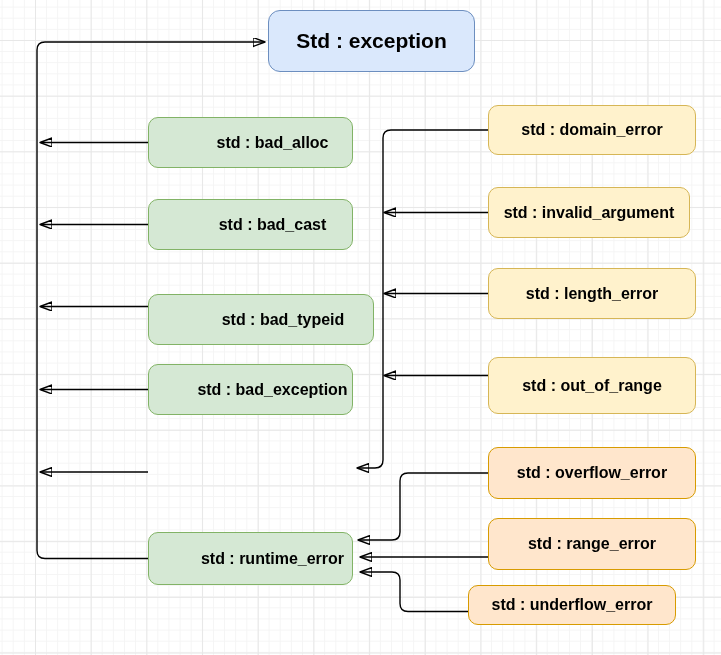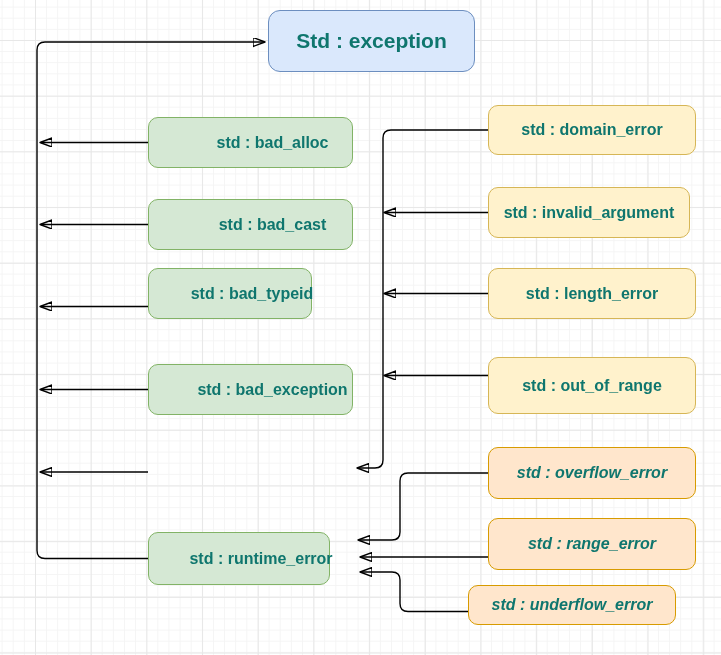--- a/index.html
+++ b/index.html
@@ -19,30 +19,30 @@
   }
   .edges{position:absolute;left:0;top:0;width:721px;height:655px;pointer-events:none;}
   .edges path{stroke:#000;stroke-width:1.4;fill:none;stroke-linejoin:round;}
   .node{
     position:absolute;
     display:flex;align-items:center;justify-content:center;
     box-sizing:border-box;
     text-align:center;
     border-radius:10px;
     font-size:16px;
-    color:#0f766e;
+    color:#000000;
     white-space:nowrap;
     z-index:2;
   }
   .node .lb{font-weight:700;}
   .node .lr{font-weight:400;}
   .node--blue{background:#dae8fc;border:1.5px solid #6c8ebf;border-radius:12px;font-size:21px;}
   .node--green{background:#d5e8d4;border:1.5px solid #82b366;padding-left:44px;}
   .node--yellow{background:#fff2cc;border:1.5px solid #d6b656;align-items:center;}
-  .node--orange{background:#ffe6cc;border:1.5px solid #d79b00;font-style:italic;}
+  .node--orange{background:#ffe6cc;border:1.5px solid #d79b00;}
 </style>
 </head>
 <body>
 
 <div class="canvas">
 
   <svg class="edges" width="721" height="655" viewBox="0 0 721 655">
     <defs>
       <marker id="arrow" markerWidth="13" markerHeight="10" refX="11" refY="4.5" orient="auto" markerUnits="userSpaceOnUse">
         <path d="M0,0 L12,4.5 L0,9 Z" fill="#000"></path>
@@ -68,30 +68,30 @@
   </div>
 
   <div class="node node--green" style="left:148px;top:117px;width:205px;height:51px">
     <span><span class="lb">std : bad_alloc</span><span class="lr"></span></span>
   </div>
 
   <div class="node node--green" style="left:148px;top:199px;width:205px;height:51px">
     <span><span class="lb">std : bad_cast</span><span class="lr"></span></span>
   </div>
 
-  <div class="node node--green" style="left:148px;top:268px;width:164px;height:51px">
+  <div class="node node--green" style="left:148px;top:294px;width:226px;height:51px">
     <span><span class="lb">std : bad_typeid</span><span class="lr"></span></span>
   </div>
 
   <div class="node node--green" style="left:148px;top:364px;width:205px;height:51px">
     <span><span class="lb">std : bad_exception</span><span class="lr"></span></span>
   </div>
 
 
-  <div class="node node--green" style="left:148px;top:532px;width:182px;height:53px">
+  <div class="node node--green" style="left:148px;top:532px;width:205px;height:53px">
     <span><span class="lb">std : runtime_error</span><span class="lr"></span></span>
   </div>
 
   <div class="node node--yellow" style="left:488px;top:105px;width:208px;height:50px">
     <span><span class="lb">std : domain_error</span><span class="lr"></span></span>
   </div>
 
   <div class="node node--yellow" style="left:488px;top:187px;width:202px;height:51px">
     <span><span class="lb">std : invalid_argument</span><span class="lr"></span></span>
   </div>

